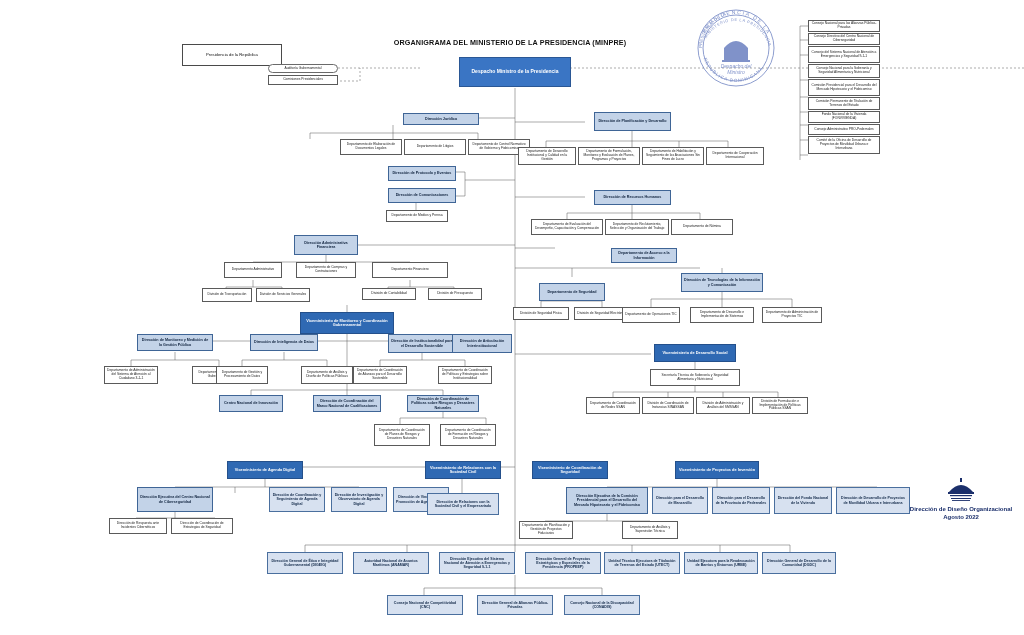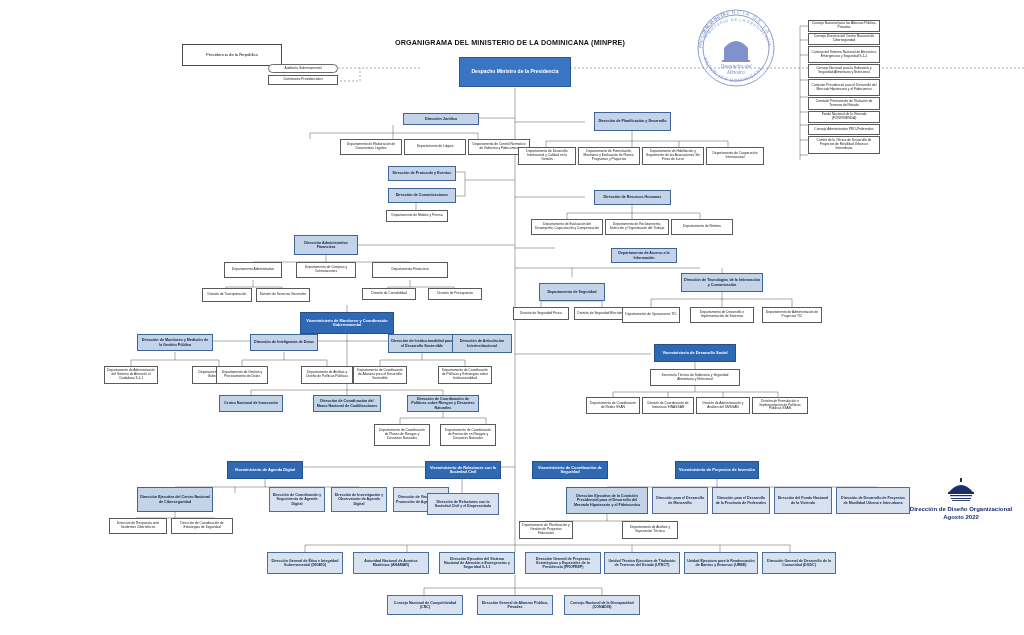--- a/index.html
+++ b/index.html
@@ -240,21 +240,21 @@
       <path d="M720 545 L720 552"></path>
       <path d="M790 545 L790 552"></path>
       <path d="M515 575 L515 588"></path>
       <path d="M424 588 L602 588"></path>
       <path d="M424 588 L424 595"></path>
       <path d="M515 588 L515 595"></path>
       <path d="M602 588 L602 595"></path>
     </g>
   </svg>
 
-  <div id="chart-title">ORGANIGRAMA DEL MINISTERIO DE LA DOMINICANA (MINPRE)</div>
+  <div id="chart-title">ORGANIGRAMA DEL MINISTERIO DE LA PRESIDENCIA (MINPRE)</div>
 
   <div class="node n-plain" style="left:182px;top:44px;width:100px;height:22px;">Presidencia de la República</div>
   <div class="node n-oval" style="left:268px;top:64px;width:70px;height:9px;">Auditoría Gubernamental</div>
   <div class="node n-white" style="left:268px;top:75px;width:70px;height:10px;">Comisiones Presidenciales</div>
 
   <div class="node n-hero" style="left:459px;top:57px;width:112px;height:30px;">Despacho Ministro de la Presidencia</div>
 
   <div class="node n-white" style="left:808px;top:20px;width:72px;height:12px;">Consejo Nacional para las Alianzas Público-Privadas</div>
   <div class="node n-white" style="left:808px;top:33px;width:72px;height:12px;">Consejo Directivo del Centro Nacional de Ciberseguridad</div>
   <div class="node n-white" style="left:808px;top:46px;width:72px;height:17px;">Consejo del Sistema Nacional de Atención a Emergencias y Seguridad 9-1-1</div>

